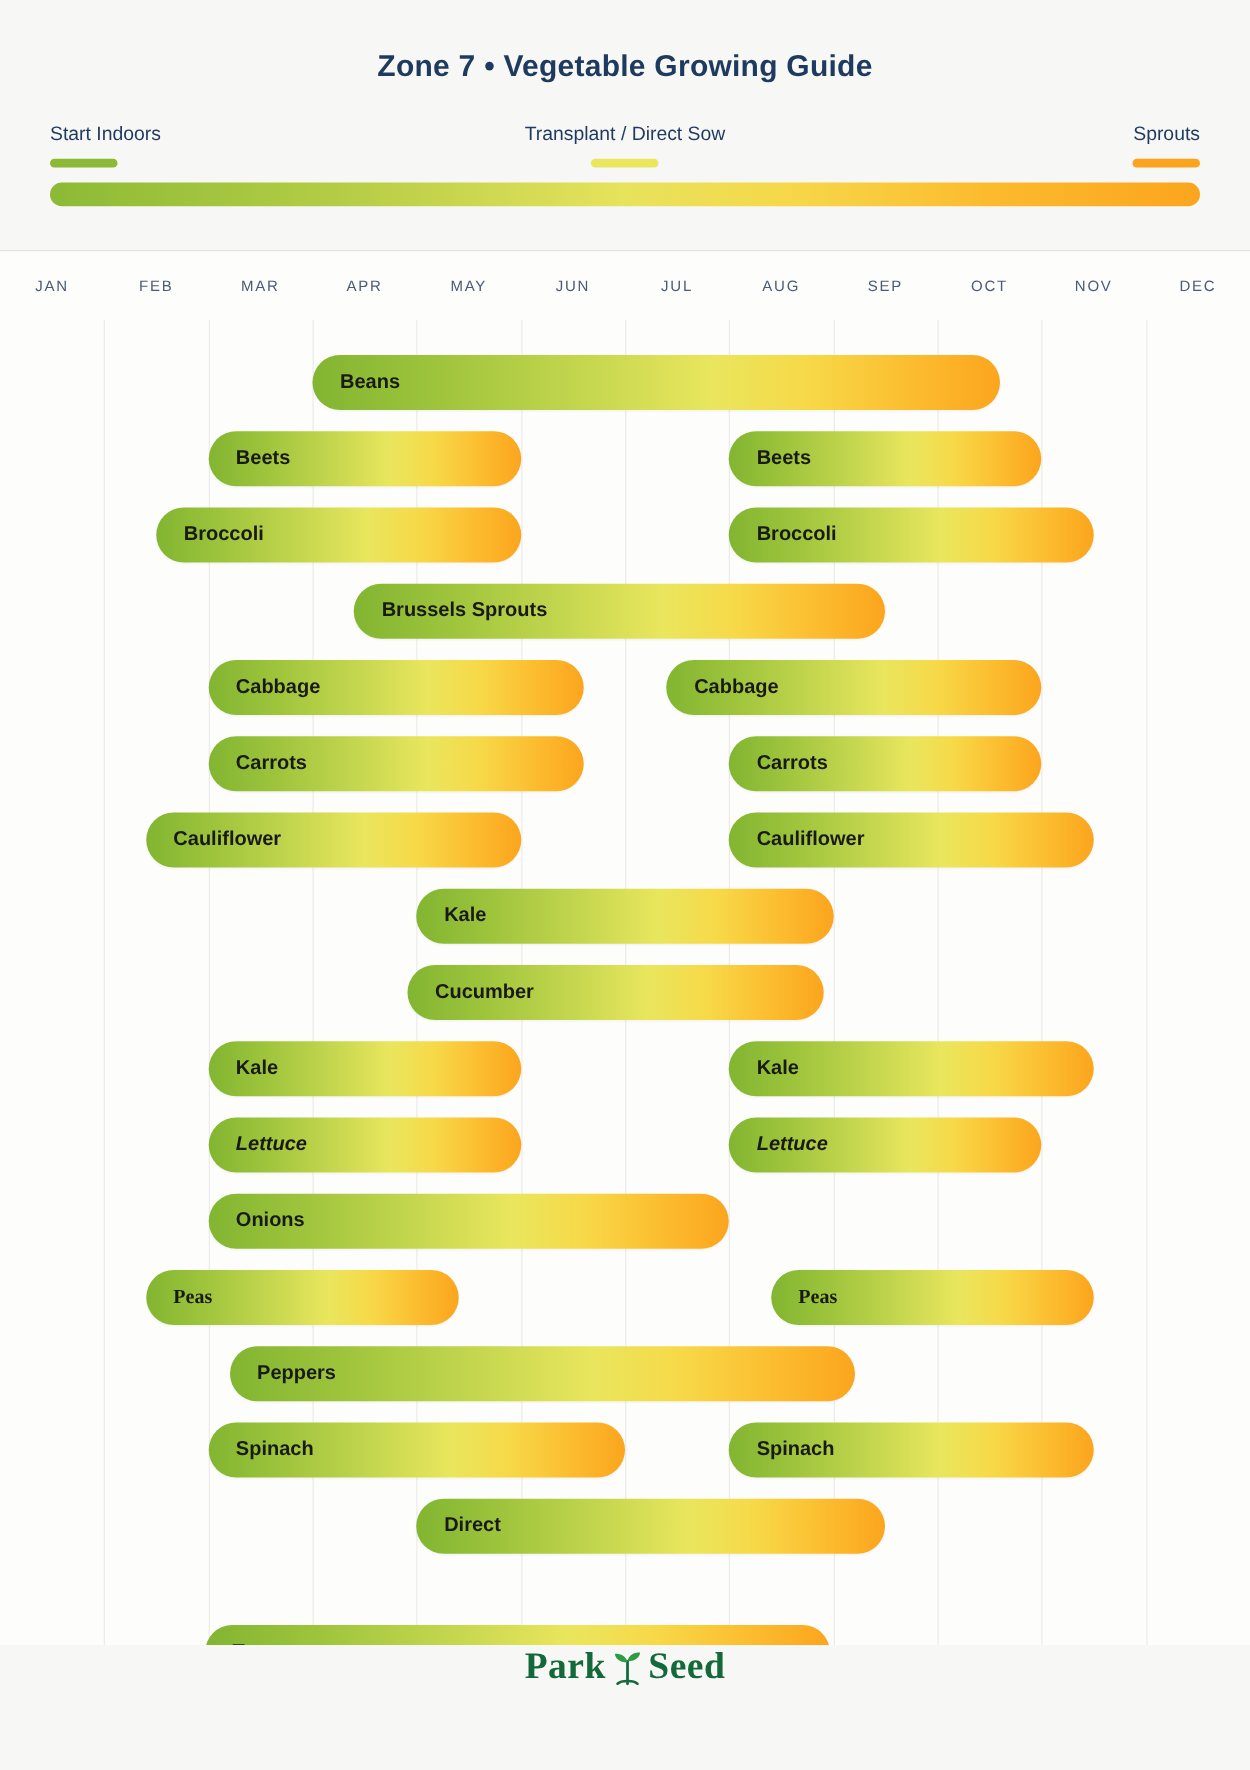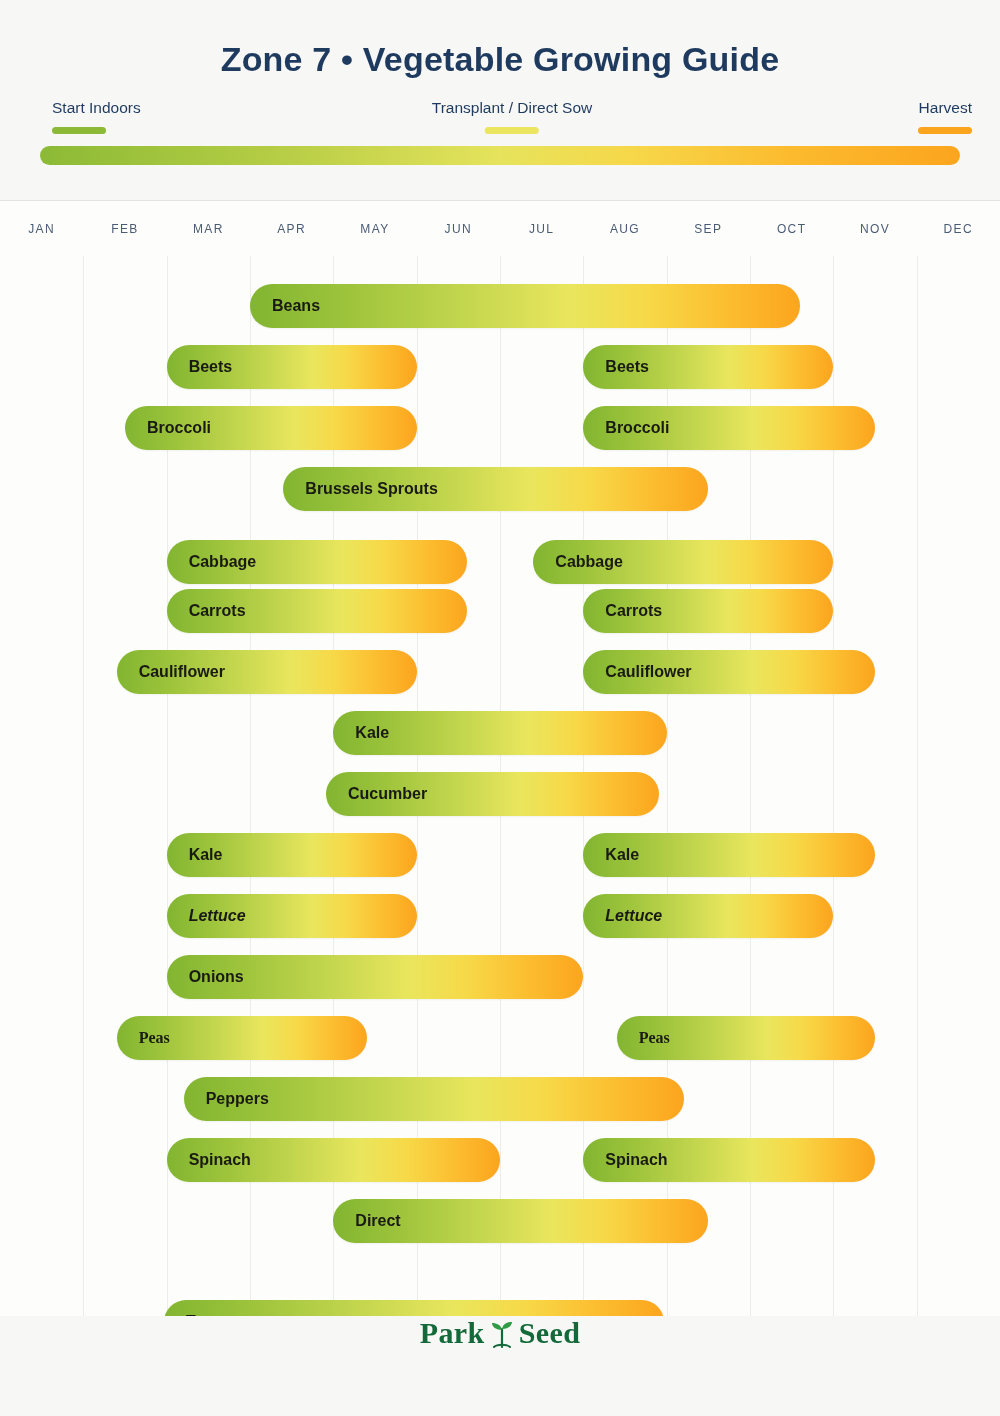--- a/index.html
+++ b/index.html
@@ -12,25 +12,25 @@
   }
 
   
   .header{
     position:absolute;left:0;top:0;width:1000px;height:200px;
     background:#f7f7f5;
   }
   .chart-title{
     position:absolute;left:0;top:40px;width:1000px;
     text-align:center;
-    font-size:34px;font-weight:bold;letter-spacing:.2px;
+    font-size:24px;font-weight:bold;letter-spacing:.2px;
     color:#1f3a5f;
   }
   .legend{
-    position:absolute;left:52px;top:100px;width:920px;height:40px;
+    position:absolute;left:40px;top:100px;width:920px;height:40px;
   }
   .legend-item{position:absolute;top:0;}
   .legend-label{
     font-size:15.5px;color:#1f3a5f;white-space:nowrap;line-height:1;
   }
   .legend-swatch{
     height:7px;border-radius:4px;margin-top:11px;
   }
   .li-start{left:0;}
   .li-start .legend-swatch{width:54px;background:#8cba36;}
@@ -97,21 +97,21 @@
   <div class="legend">
     <div class="legend-item li-start">
       <div class="legend-label">Start Indoors</div>
       <div class="legend-swatch"></div>
     </div>
     <div class="legend-item li-mid">
       <div class="legend-label">Transplant / Direct Sow</div>
       <div class="legend-swatch"></div>
     </div>
     <div class="legend-item li-end">
-      <div class="legend-label">Harvest</div>
+      <div class="legend-label">Sprouts</div>
       <div class="legend-swatch"></div>
     </div>
   </div>
   <div class="legend-bar"></div>
 </div>
 
 <div class="axis" id="axis">
     <div class="month" style="left: 0px;">JAN</div>
     <div class="month" style="left: 83.3333px;">FEB</div>
     <div class="month" style="left: 166.667px;">MAR</div>
@@ -157,21 +157,21 @@
       </div>
       <div class="bar" style="left: 583.333px; width: 291.667px;">
         <span class="bar-label">Broccoli</span>
       </div>
     </div>
     <div class="row" style="top: 211px;">
       <div class="bar" style="left: 283.333px; width: 425px;">
         <span class="bar-label">Brussels Sprouts</span>
       </div>
     </div>
-    <div class="row" style="top: 284px;">
+    <div class="row" style="top: 272px;">
       <div class="bar" style="left: 166.667px; width: 300px;">
         <span class="bar-label">Cabbage</span>
       </div>
       <div class="bar" style="left: 533.333px; width: 300px;">
         <span class="bar-label">Cabbage</span>
       </div>
     </div>
     <div class="row" style="top: 333px;">
       <div class="bar" style="left: 166.667px; width: 300px;">
         <span class="bar-label">Carrots</span>

